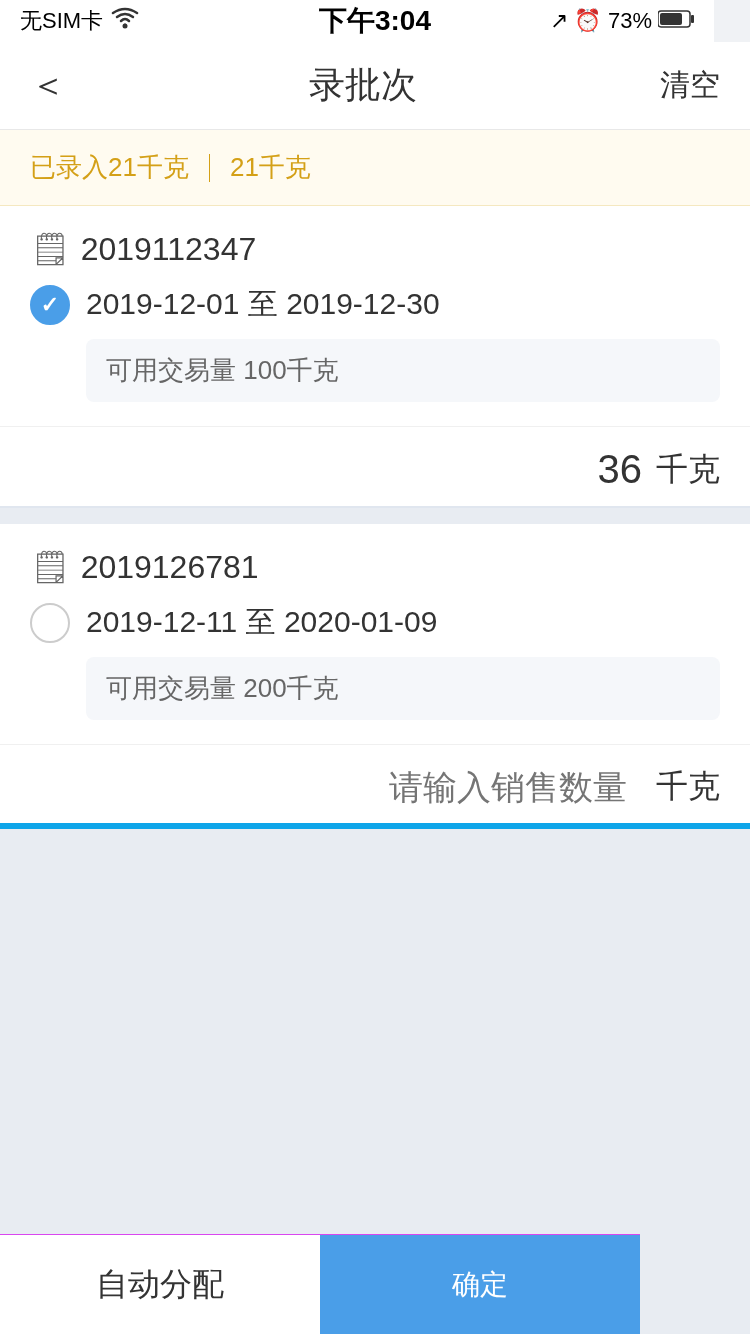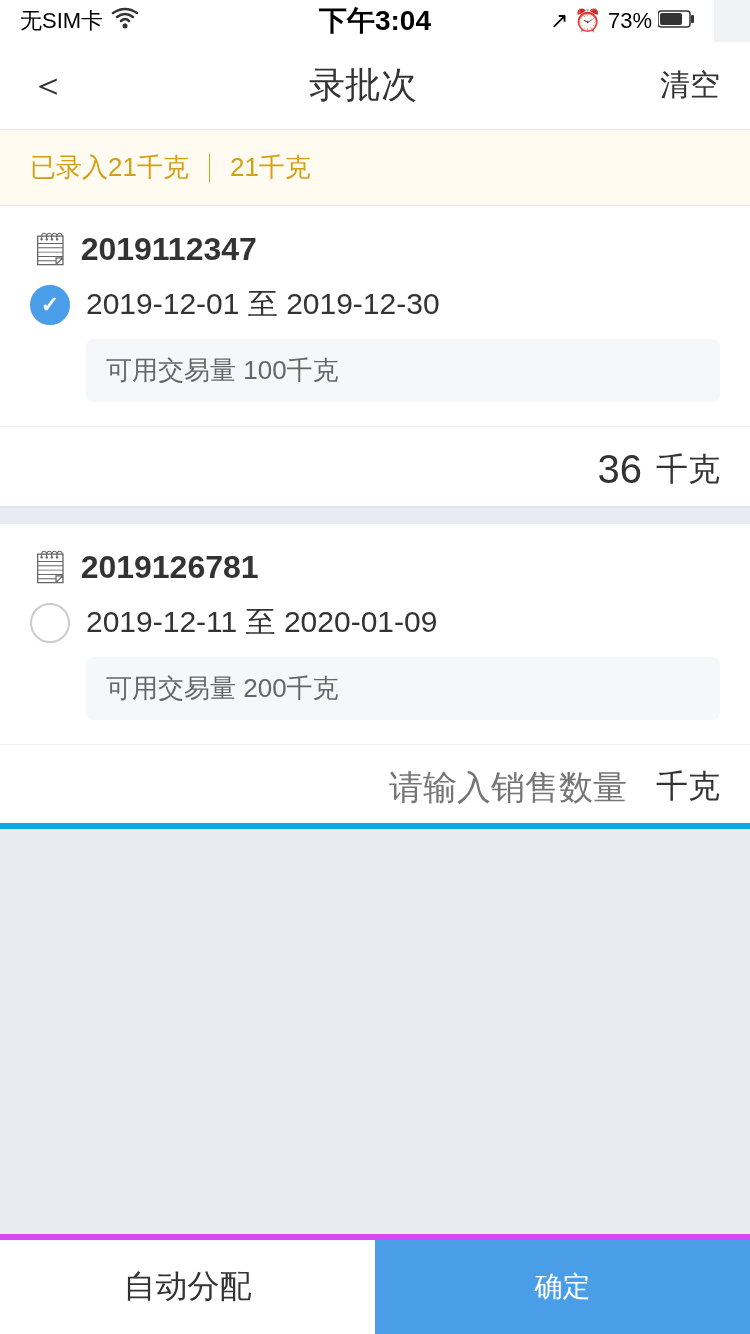--- a/index.html
+++ b/index.html
@@ -102,21 +102,21 @@
       gap: 10px;
       margin-bottom: 16px;
     }
     .batch-icon {
       font-size: 32px;
       color: #666;
     }
     .batch-id {
       font-size: 32px;
       color: #333;
-      font-weight: 700;
+      font-weight: 400;
     }
     .batch-row {
       display: flex;
       align-items: center;
       gap: 16px;
       margin-bottom: 14px;
     }
     .radio-circle {
       width: 40px;
       height: 40px;
@@ -206,25 +206,25 @@
       background: #e8ecf2;
       flex: 1;
       min-height: 380px;
     }
 
     
     .bottom-actions {
       position: fixed;
       bottom: 0;
       left: 0;
-      width: 750px;
+      width: 640px;
       height: 100px;
       display: flex;
       background: #c2410c;
-      border-top: 6px solid #d946ef;
+      border-top: 1px solid #d946ef;
     }
     .btn-auto {
       flex: 1;
       display: flex;
       align-items: center;
       justify-content: center;
       font-size: 32px;
       color: #333;
       background: #fff;
       cursor: pointer;

